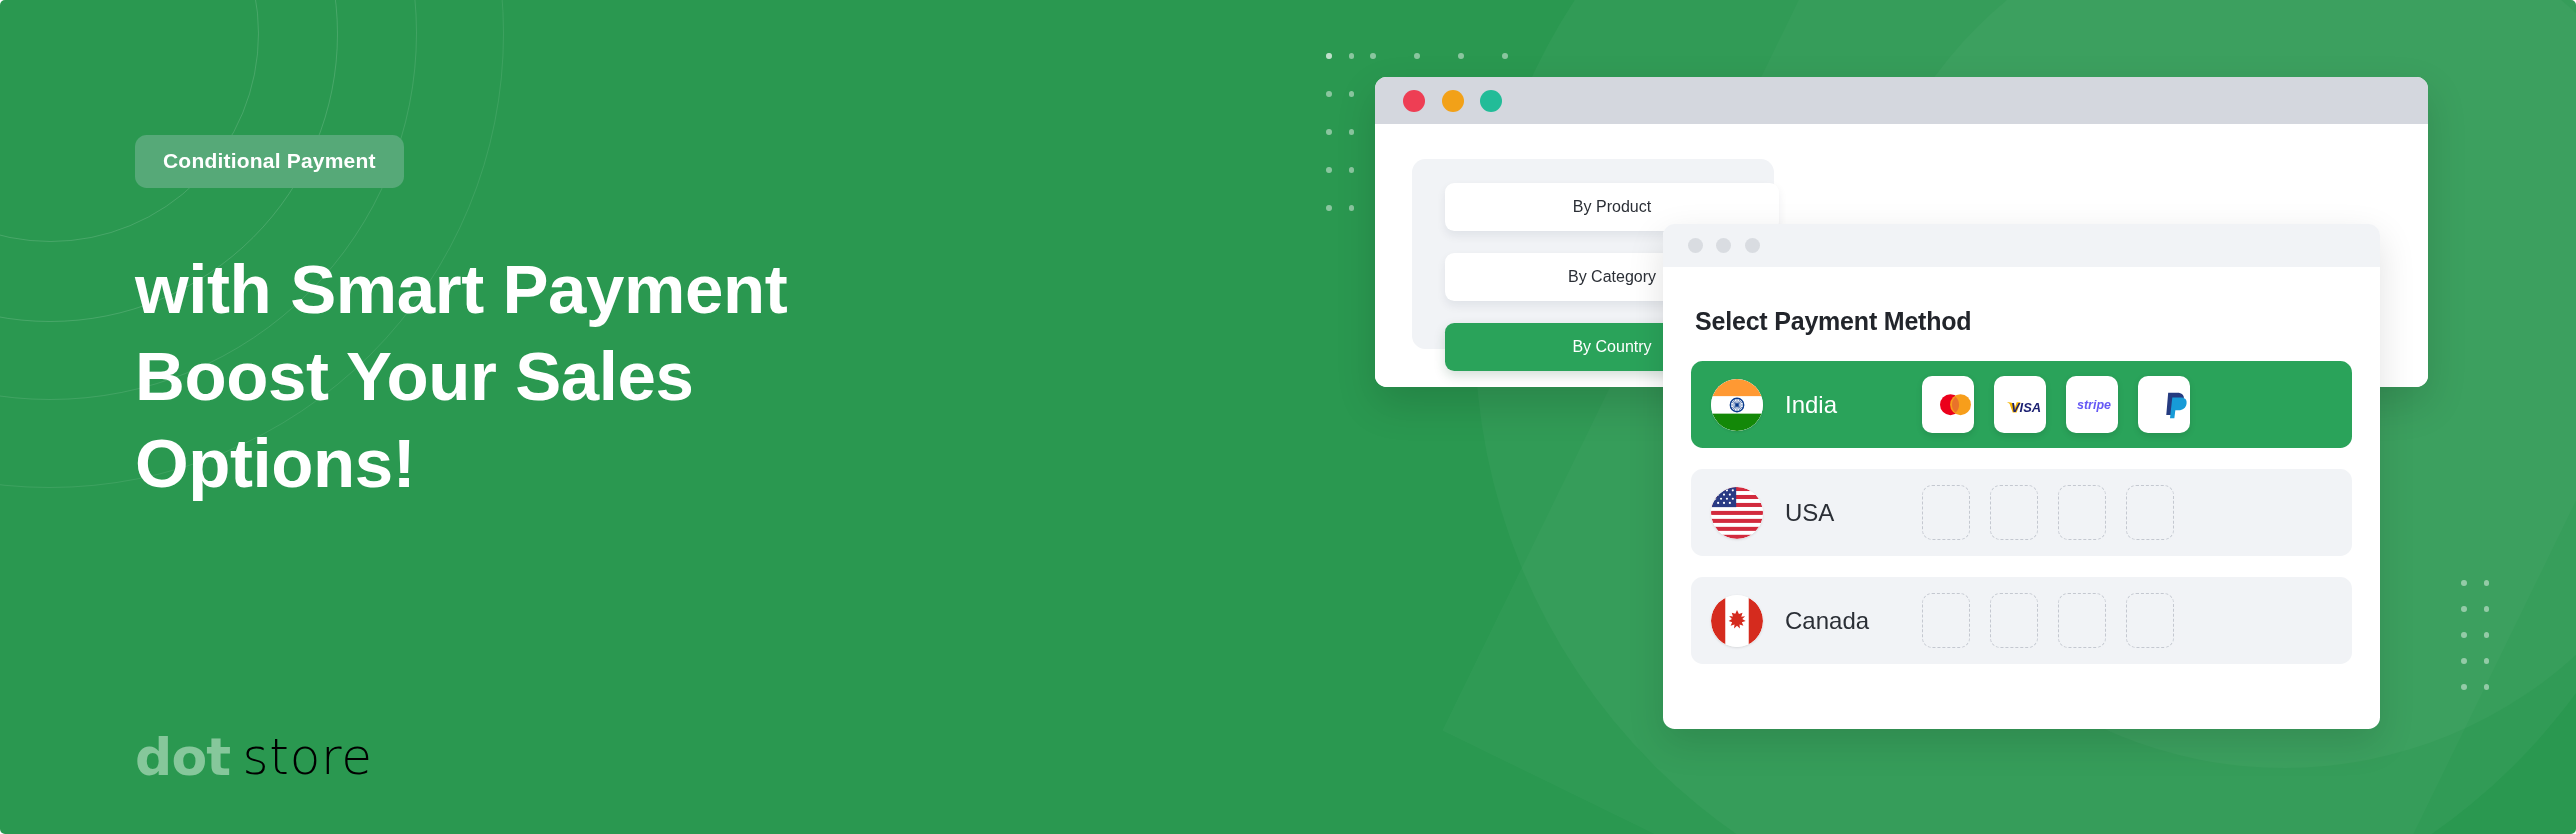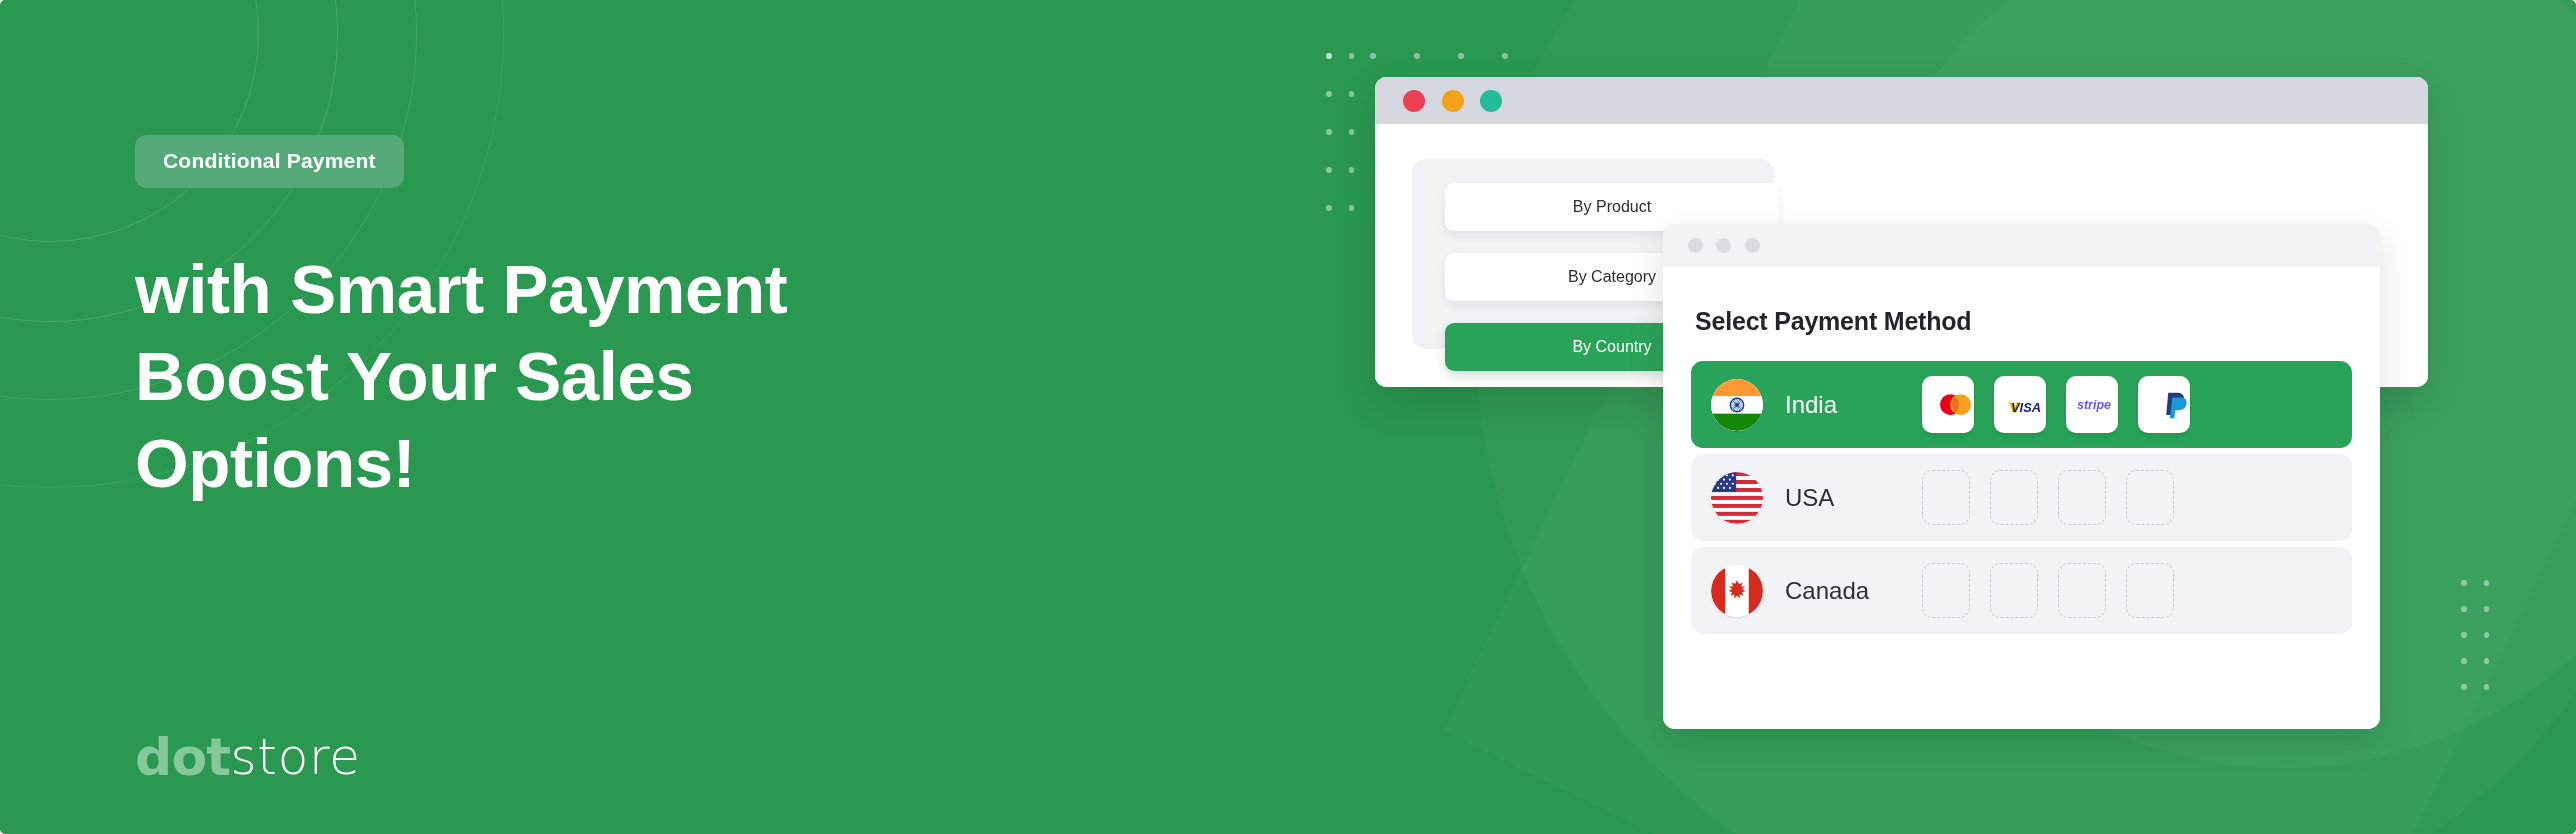--- a/index.html
+++ b/index.html
@@ -69,22 +69,23 @@
   }
   .headline .hl{ display:block; white-space:nowrap; }
 
   
   .logo{ position:absolute; left:0; top:727px; display:flex; align-items:center; }
   .logo-dot{
     font-size:52px; font-weight:bold; color:#86C79B; letter-spacing:-0.8px;
     font-family:"DejaVu Sans", sans-serif;
   }
   .logo-store{
-    font-size:50px; font-weight:300; color:#ffffff; letter-spacing:0.8px;
+    font-size:50px; font-weight:300; color:#000000; letter-spacing:0.8px;
     font-family:"DejaVu Sans", sans-serif;
+    margin-left:12px;
   }
 
   .browser{
     position:absolute; left:1375px; top:77px;
     width:1053px; height:310px;
     background:#ffffff; border-radius:11.7px;
     box-shadow:0 16.7px 40px rgba(0,0,0,0.14);
     overflow:hidden;
   }
 
@@ -127,21 +128,21 @@
     height:43px; background:#F1F3F6; display:flex; align-items:center;
     padding-left:25px; gap:13.3px;
   }
   .pd{ width:15px; height:15px; border-radius:50%; background:#D9DCE1; }
 
   .popup-title{
     margin:40px 0 0 32px; font-size:25px; font-weight:bold; color:#22252B;
     letter-spacing:-0.2px;
   }
 
-  .rows{ margin:25px 28px 0 28px; display:flex; flex-direction:column; gap:6px; }
+  .rows{ margin:25px 28px 0 28px; display:flex; flex-direction:column; gap:21px; }
 
   .row{
     display:flex; align-items:center;
     height:87px; border-radius:11.7px;
     padding:0 22px 0 20px;
   }
   .row.active{ background:#2AA35A; }
   .row.idle{ background:#F1F3F6; }
 
   .flag{

